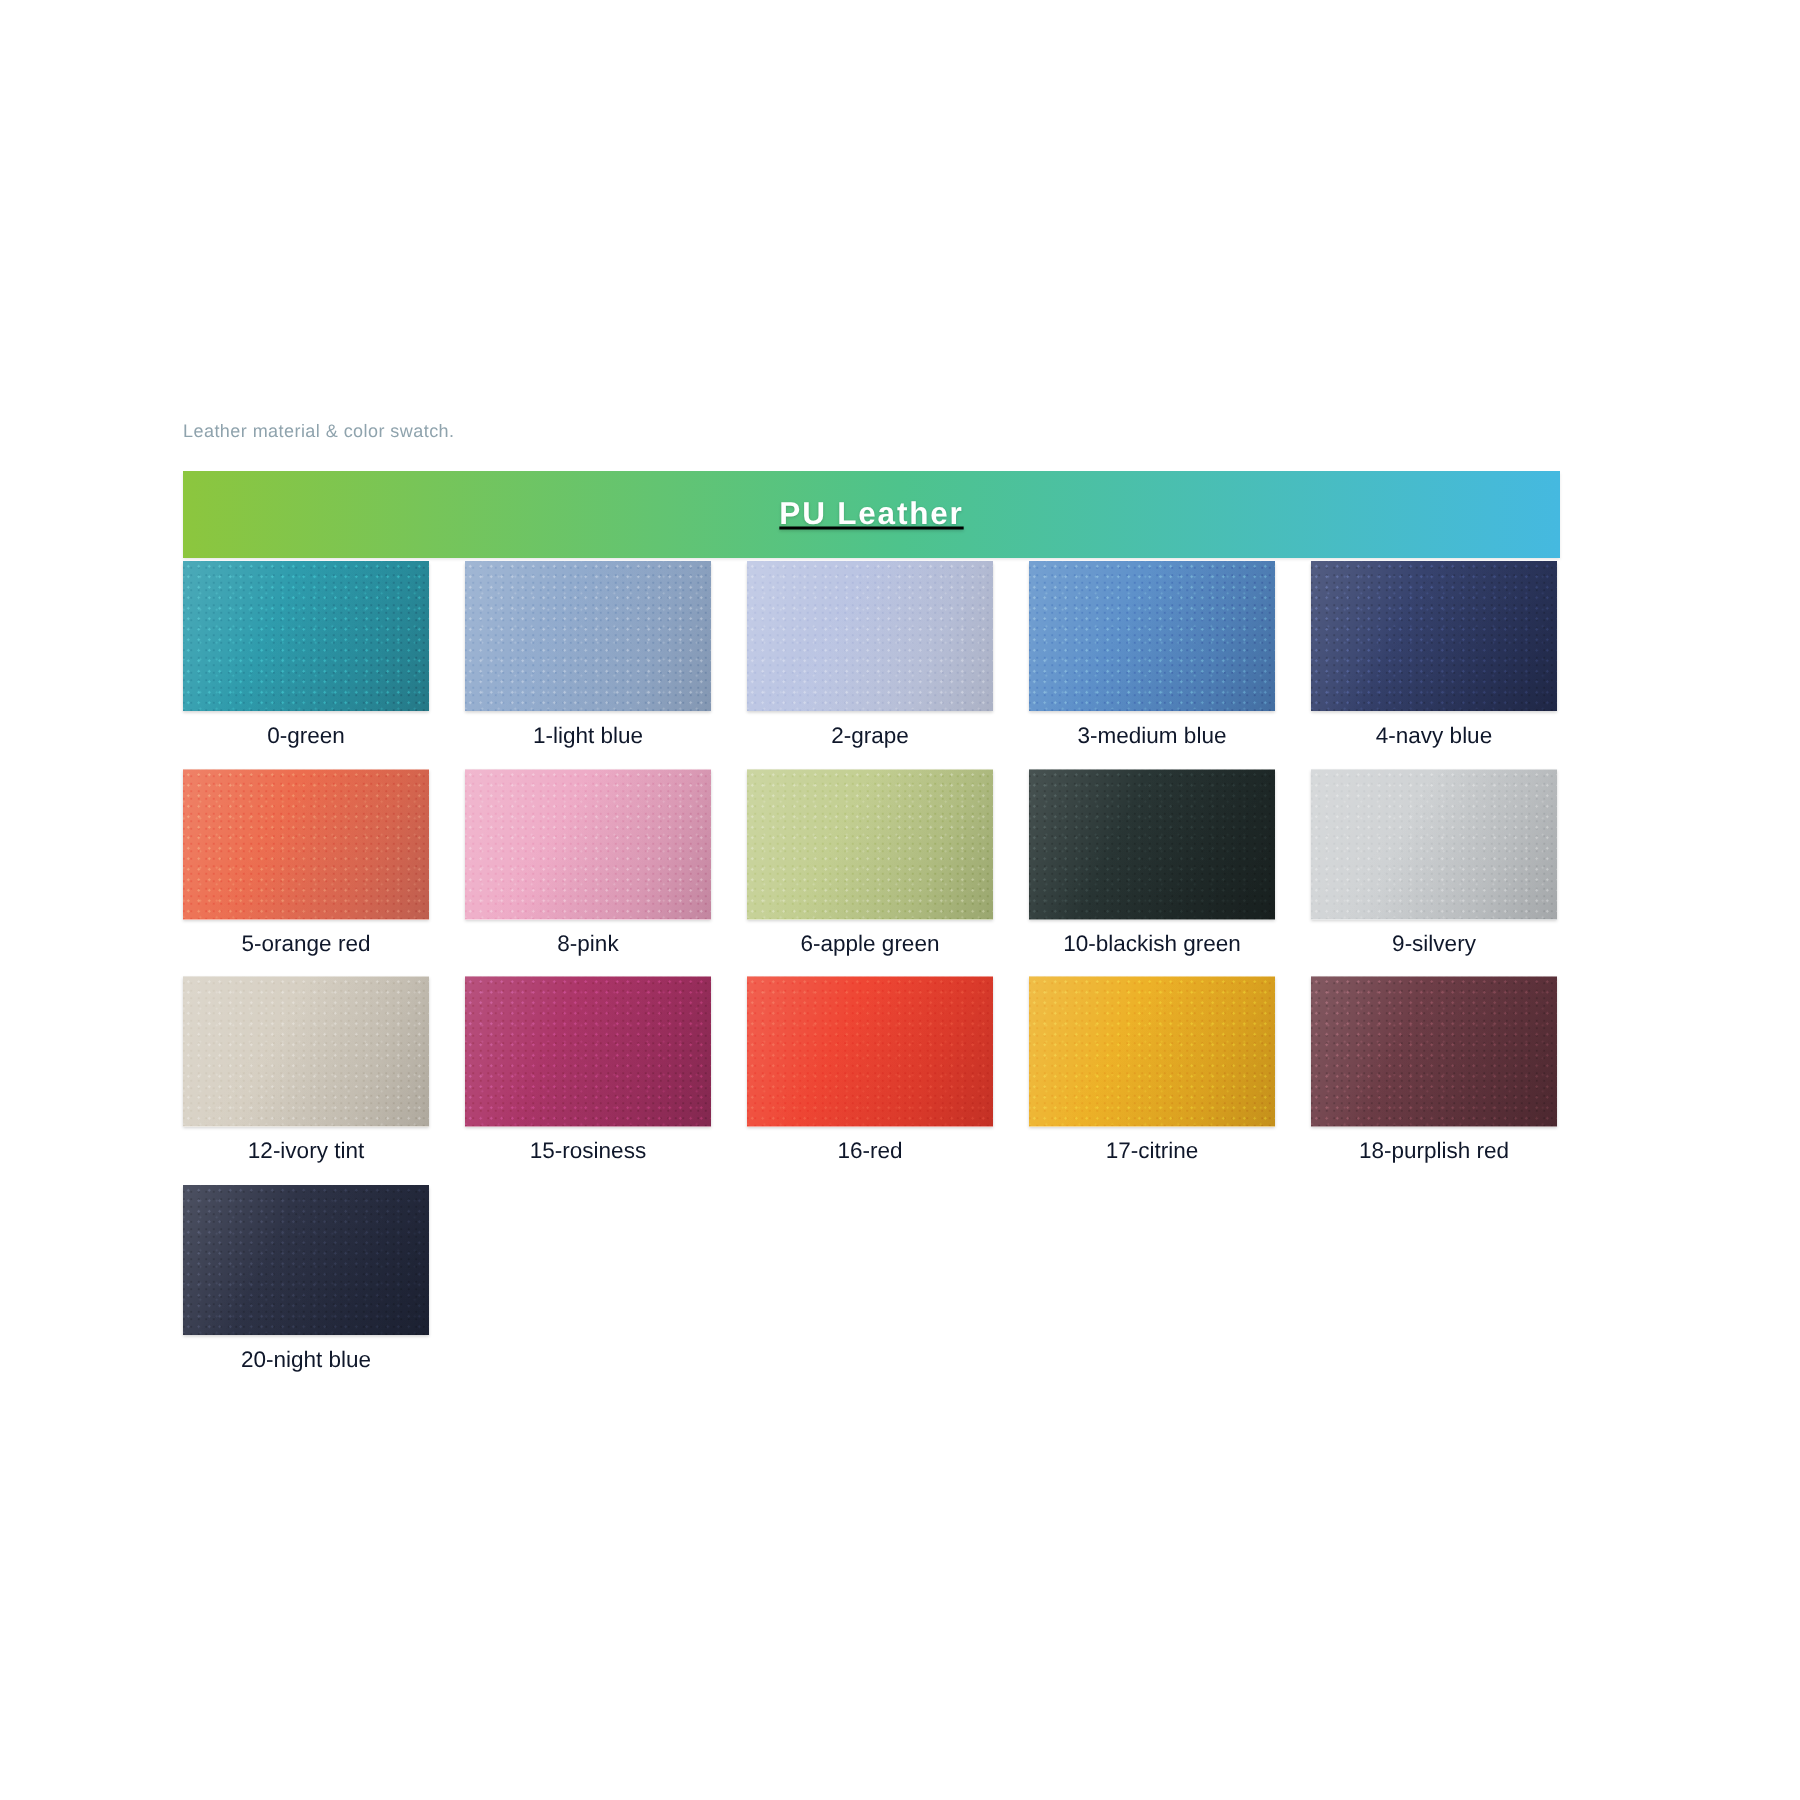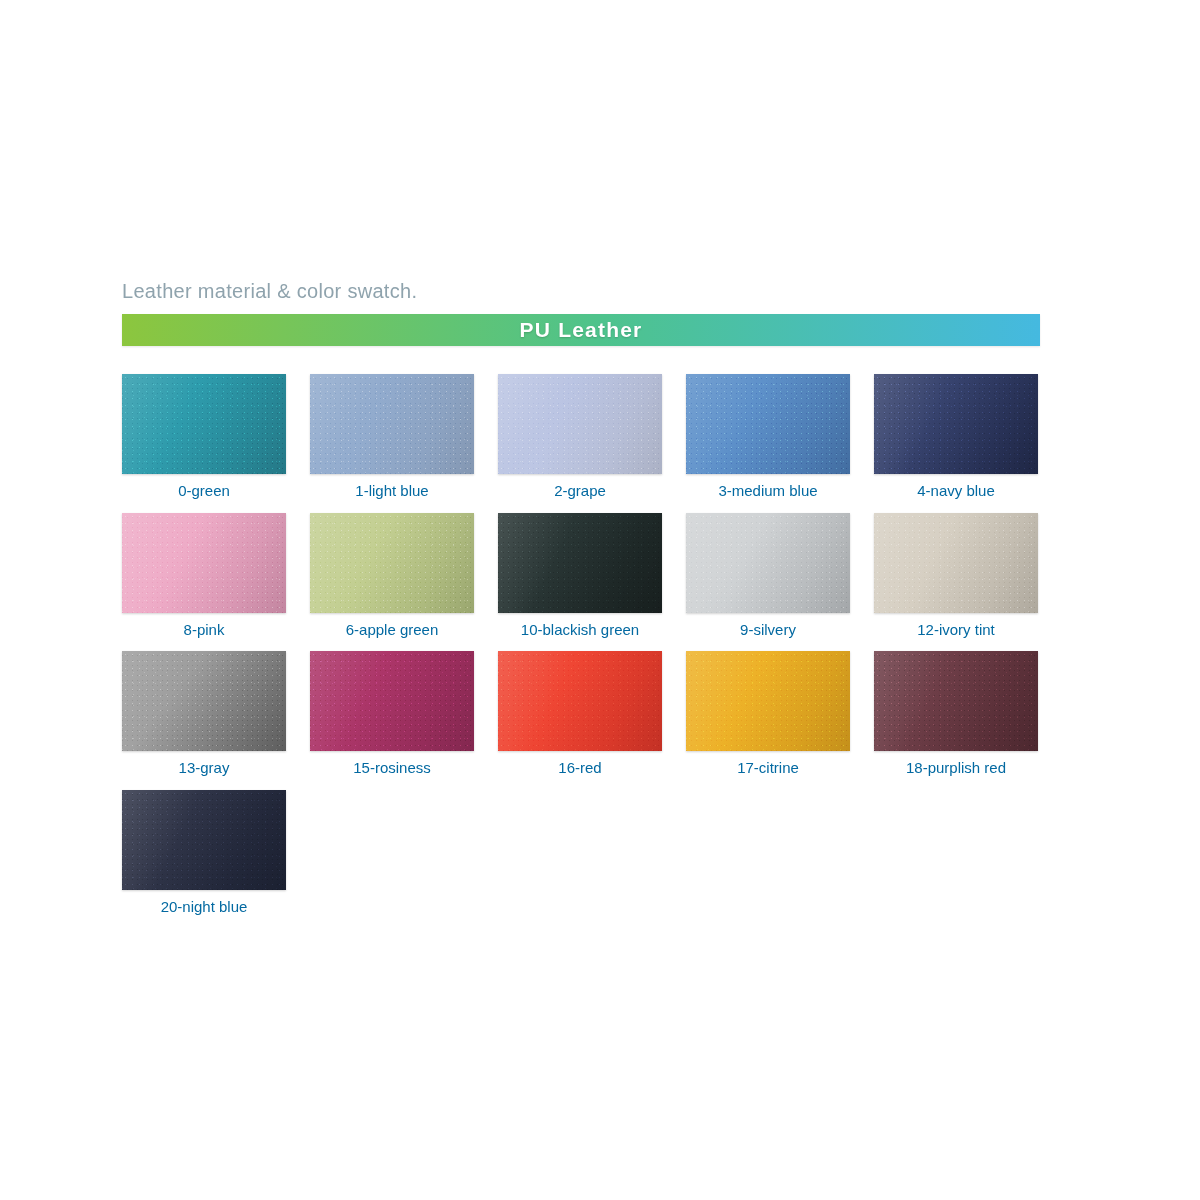--- a/index.html
+++ b/index.html
@@ -22,37 +22,38 @@
     width: 1200px;
     height: 1200px;
     background: #ffffff;
   }
 
   
   #caption {
     position: absolute;
     left: 122px;
     top: 280px;
-    font-size: 20px;
+    font-size: 12px;
     letter-spacing: .3px;
     color: #8fa3ad;
     white-space: nowrap;
   }
 
   
   #banner {
     position: absolute;
     left: 122px;
     top: 314px;
     width: 918px;
-    height: 32px;
+    height: 58px;
     display: flex;
     align-items: center;
     justify-content: center;
     box-shadow: 0 1px 2px rgba(0,0,0,.10);
+    text-decoration: underline;
   }
   #banner-title {
     color: #ffffff;
     font-size: 21px;
     font-weight: bold;
     letter-spacing: 1.2px;
     text-shadow: 0 1px 2px rgba(0,0,0,.18);
     white-space: nowrap;
   }
 
@@ -104,21 +105,21 @@
       rgba(255,255,255,.16) 0%,
       rgba(255,255,255,.02) 38%,
       rgba(0,0,0,.07) 72%,
       rgba(0,0,0,.16) 100%);
     pointer-events: none;
   }
 
   .label {
     margin-top: 9px;
     font-size: 15px;
-    color: #0369a1;
+    color: #0f172a;
     white-space: nowrap;
     text-align: center;
     line-height: 1.1;
   }
 </style>
 </head>
 <body>
 
 <div id="sheet">
 
@@ -158,20 +159,27 @@
         <div class="label">3-medium blue</div>
       </div>
       <div class="cell">
         <div class="chip" style="background: linear-gradient(128deg, rgb(51, 63, 107) 0%, rgb(51, 63, 107) 35%, rgb(37, 46, 82) 100%);">
           <div class="sheen"></div>
           <div class="grain"></div>
         </div>
         <div class="label">4-navy blue</div>
       </div>
       <div class="cell">
+        <div class="chip" style="background: linear-gradient(128deg, rgb(236, 106, 75) 0%, rgb(236, 106, 75) 35%, rgb(226, 112, 94) 100%);">
+          <div class="sheen"></div>
+          <div class="grain"></div>
+        </div>
+        <div class="label">5-orange red</div>
+      </div>
+      <div class="cell">
         <div class="chip" style="background: linear-gradient(128deg, rgb(238, 170, 198) 0%, rgb(238, 170, 198) 35%, rgb(231, 159, 190) 100%);">
           <div class="sheen"></div>
           <div class="grain"></div>
         </div>
         <div class="label">8-pink</div>
       </div>
       <div class="cell">
         <div class="chip" style="background: linear-gradient(128deg, rgb(194, 206, 144) 0%, rgb(194, 206, 144) 35%, rgb(183, 198, 132) 100%);">
           <div class="sheen"></div>
           <div class="grain"></div>
@@ -193,27 +201,20 @@
         <div class="label">9-silvery</div>
       </div>
       <div class="cell">
         <div class="chip" style="background: linear-gradient(128deg, rgb(214, 207, 194) 0%, rgb(214, 207, 194) 35%, rgb(207, 200, 187) 100%);">
           <div class="sheen"></div>
           <div class="grain"></div>
         </div>
         <div class="label">12-ivory tint</div>
       </div>
       <div class="cell">
-        <div class="chip" style="background: linear-gradient(128deg, rgb(155, 155, 155) 0%, rgb(155, 155, 155) 35%, rgb(111, 111, 111) 100%);">
-          <div class="sheen"></div>
-          <div class="grain"></div>
-        </div>
-        <div class="label">13-gray</div>
-      </div>
-      <div class="cell">
         <div class="chip" style="background: linear-gradient(128deg, rgb(171, 50, 102) 0%, rgb(171, 50, 102) 35%, rgb(155, 47, 94) 100%);">
           <div class="sheen"></div>
           <div class="grain"></div>
         </div>
         <div class="label">15-rosiness</div>
       </div>
       <div class="cell">
         <div class="chip" style="background: linear-gradient(128deg, rgb(239, 67, 48) 0%, rgb(239, 67, 48) 35%, rgb(232, 58, 44) 100%);">
           <div class="sheen"></div>
           <div class="grain"></div>

